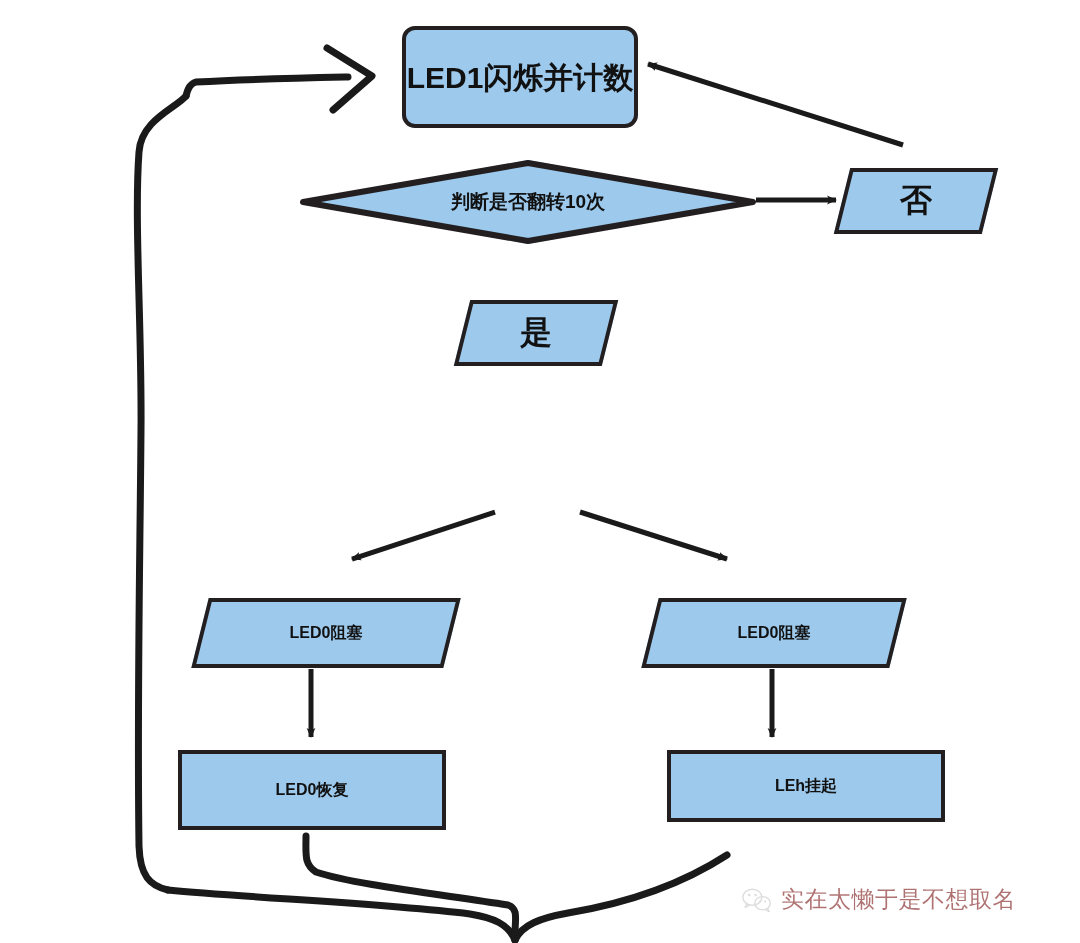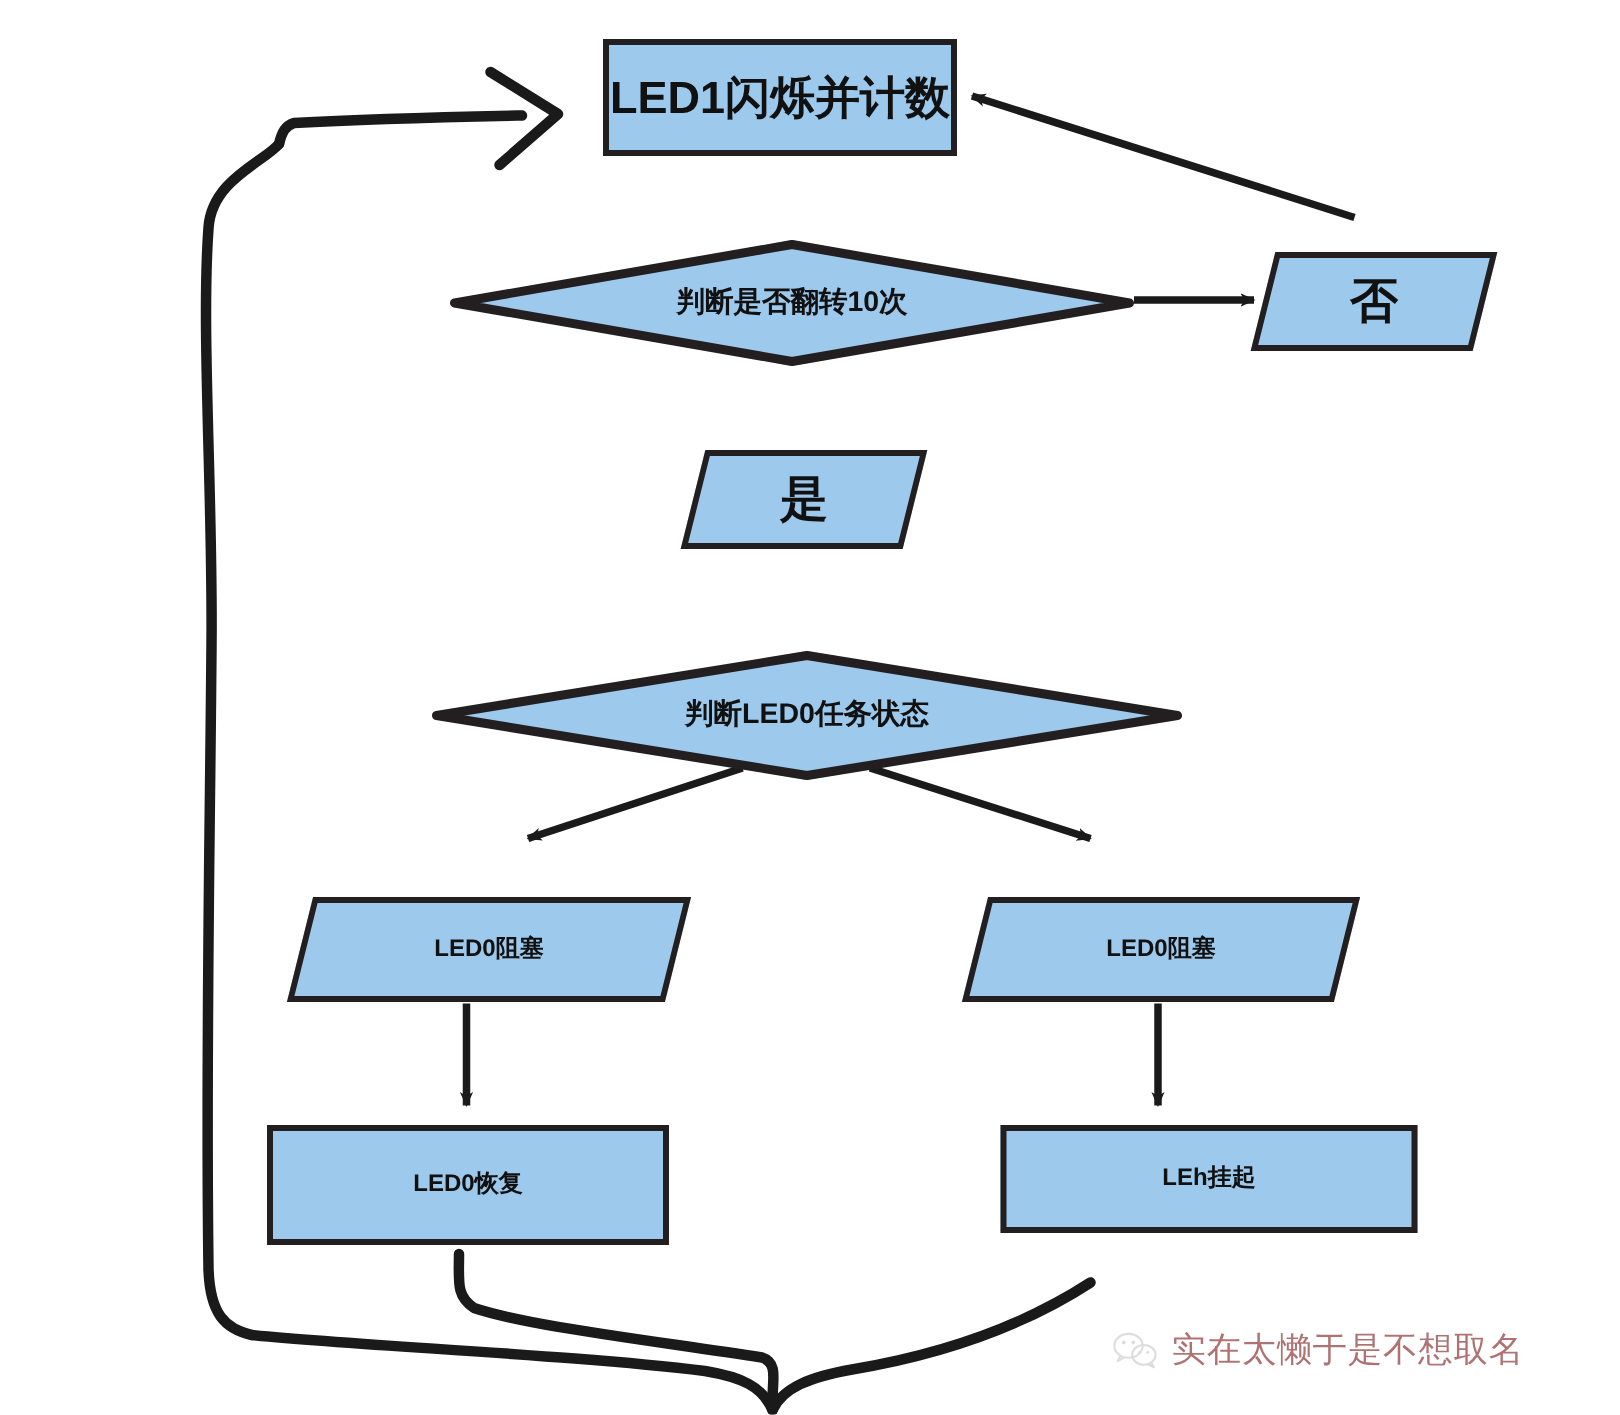--- a/index.html
+++ b/index.html
@@ -157,21 +157,21 @@
     </g>
 
     <g>
       <path d="M168,890 C150,886 140,876 139,846 C137,700 140,560 141,430 C142,330 134,220 139,152 C141,120 176,108 186,96" stroke="#1a1a1a" stroke-width="7" fill="none" stroke-linecap="round" stroke-linejoin="round"></path>
       <path d="M186,96 C188,88 190,84 196,82 C250,79 300,78 348,77" stroke="#1a1a1a" stroke-width="7" fill="none" stroke-linecap="round" stroke-linejoin="round"></path>
 
       <path d="M327,48 L372,76 L333,110" stroke="#1a1a1a" stroke-width="7" fill="none" stroke-linecap="round" stroke-linejoin="round"></path>
     </g>
   </svg>
 
-  <div class="node rect t-lg" style="left:402px; top:26px; width:236px; height:78px;">
+  <div class="node rect t-lg" style="left:402px; top:26px; width:236px; height:102px;border-radius:13px;">
     <span class="label">LED1闪烁并计数</span>
   </div>
 
   <div class="node diamond t-sm" style="left:300px; top:160px; width:456px; height:84px;">
     <span class="skin"></span>
     <svg class="outline" viewBox="0 0 456 84" preserveAspectRatio="none">
       <polygon points="228,3 453,42 228,81 3,42" fill="none" stroke="#231f20" stroke-width="6" stroke-linejoin="round" vector-effect="non-scaling-stroke"></polygon>
     </svg>
     <span class="label">判断是否翻转10次</span>
   </div>
@@ -179,27 +179,20 @@
   <div class="node para t-xl" style="left:842px; top:168px; width:148px; height:66px;">
     <span class="skin"></span>
     <span class="label">否</span>
   </div>
 
   <div class="node para t-xl" style="left:462px; top:300px; width:148px; height:66px;">
     <span class="skin"></span>
     <span class="label">是</span>
   </div>
 
-  <div class="node diamond t-sm" style="left:288px; top:434px; width:500px; height:86px;">
-    <span class="skin"></span>
-    <svg class="outline" viewBox="0 0 500 86" preserveAspectRatio="none">
-      <polygon points="250,3 497,43 250,83 3,43" fill="none" stroke="#231f20" stroke-width="6" stroke-linejoin="round" vector-effect="non-scaling-stroke"></polygon>
-    </svg>
-    <span class="label">判断LED0任务状态</span>
-  </div>
 
   <div class="node para t-md" style="left:200px; top:598px; width:252px; height:70px;">
     <span class="skin"></span>
     <span class="label">LED0阻塞</span>
   </div>
 
   <div class="node para t-md" style="left:650px; top:598px; width:248px; height:70px;">
     <span class="skin"></span>
     <span class="label">LED0阻塞</span>
   </div>

